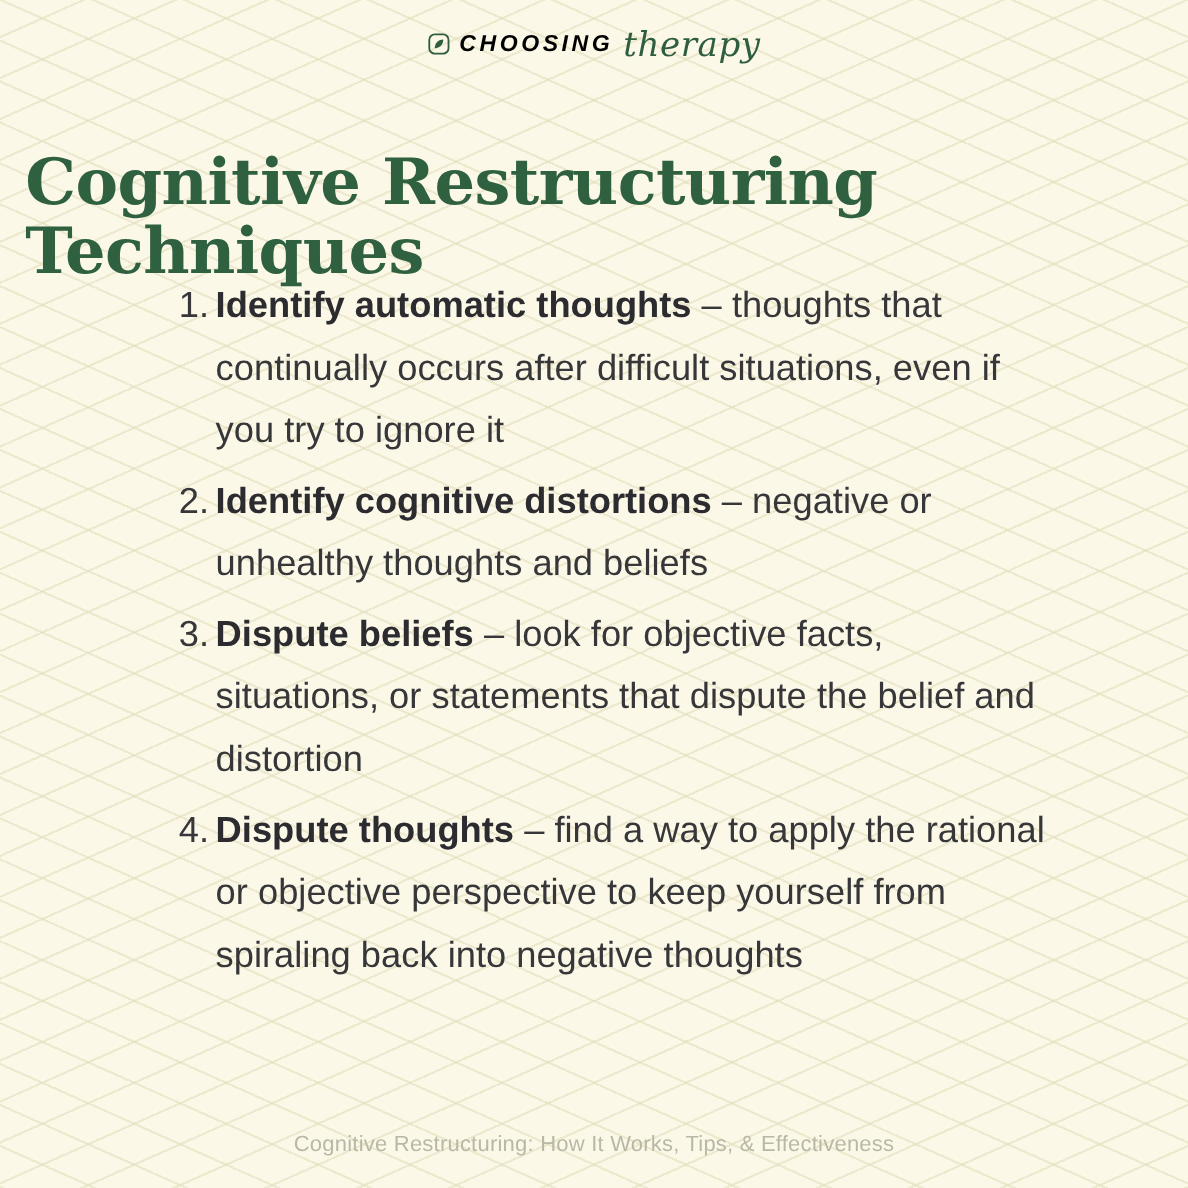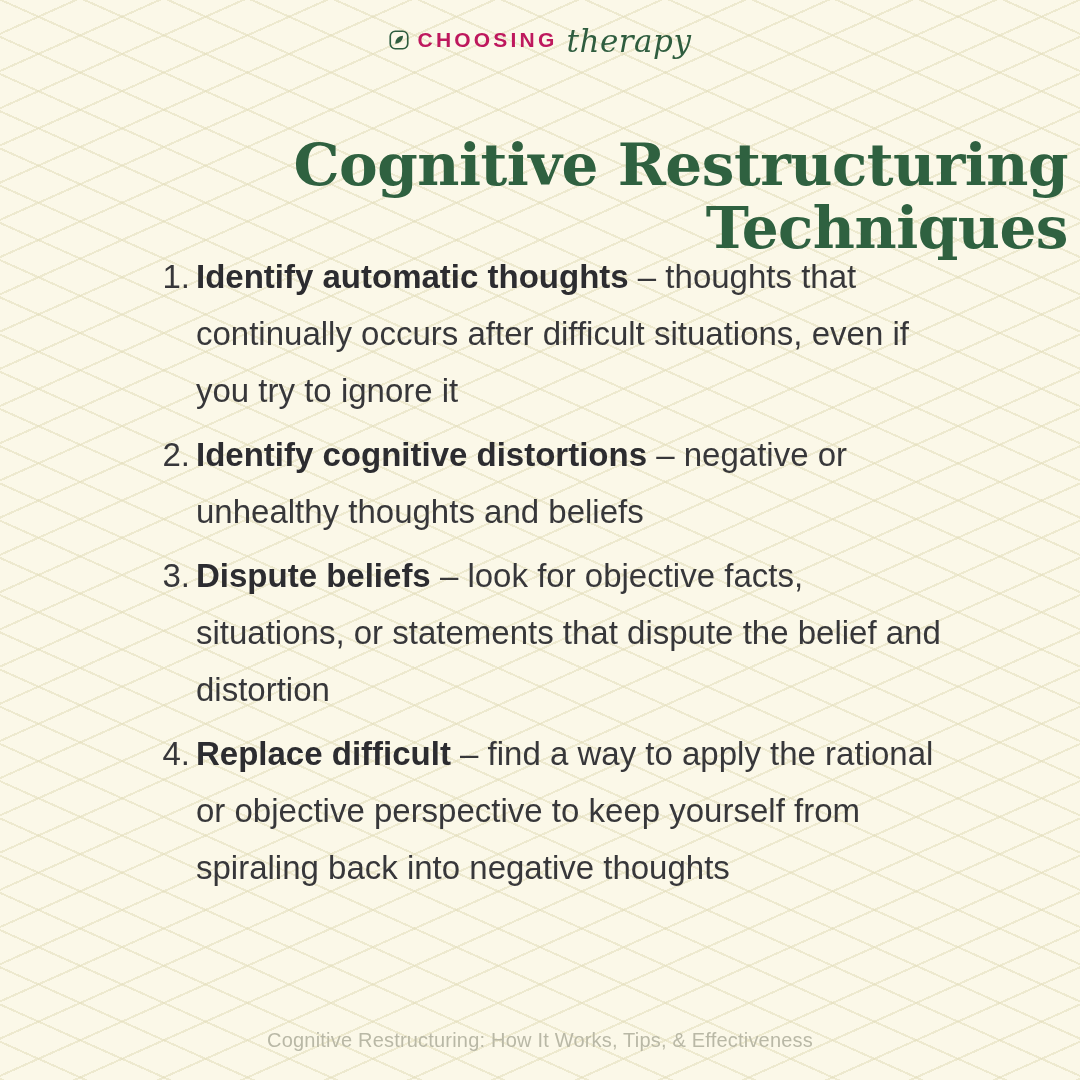--- a/index.html
+++ b/index.html
@@ -67,47 +67,48 @@
     width: 20px;
     height: 20px;
     display: block;
     flex: 0 0 auto;
   }
   .brand-choosing {
     font-family: "Liberation Sans", sans-serif;
     font-size: 21px;
     letter-spacing: 3.2px;
     font-weight: 600;
-    color: #be185d;
+    color: #000000;
     text-transform: uppercase;
+    font-style: italic;
   }
   .brand-therapy {
     font-family: "DejaVu Serif", serif;
     font-style: italic;
     font-size: 31px;
     color: #2f5d3f;
     letter-spacing: 0.5px;
     margin-left: 0;
     transform: translateY(1px);
   }
 
   
   .title {
     position: absolute;
     top: 134px;
     left: 0;
     right: 0;
-    text-align: right;
+    text-align: left;
     font-family: "DejaVu Serif", serif;
     font-weight: bold;
     font-size: 58px;
     line-height: 1.08;
     color: #2f6140;
     letter-spacing: -0.5px;
-    padding: 0 12px;
+    padding: 0 23px;
     box-sizing: border-box;
   }
 
   
   .list {
     position: absolute;
     top: 248px;
     left: 150px;
     width: 810px;
   }
@@ -184,21 +185,21 @@
         <div class="item-text"><span class="lead">Identify cognitive distortions</span><span> – negative or unhealthy thoughts and beliefs</span></div>
       </div>
 
       <div class="item">
         <div class="item-num">3.</div>
         <div class="item-text"><span class="lead">Dispute beliefs</span><span> – look for objective facts, situations, or statements that dispute the belief and distortion</span></div>
       </div>
 
       <div class="item">
         <div class="item-num">4.</div>
-        <div class="item-text"><span class="lead">Replace difficult</span><span> – find a way to apply the rational or objective perspective to keep yourself from spiraling back into negative thoughts</span></div>
+        <div class="item-text"><span class="lead">Dispute thoughts</span><span> – find a way to apply the rational or objective perspective to keep yourself from spiraling back into negative thoughts</span></div>
       </div>
 
     </div>
 
     <div class="footer">Cognitive Restructuring: How It Works, Tips, &amp; Effectiveness</div>
 
   </div>
 </div>
 
 </body></html>

